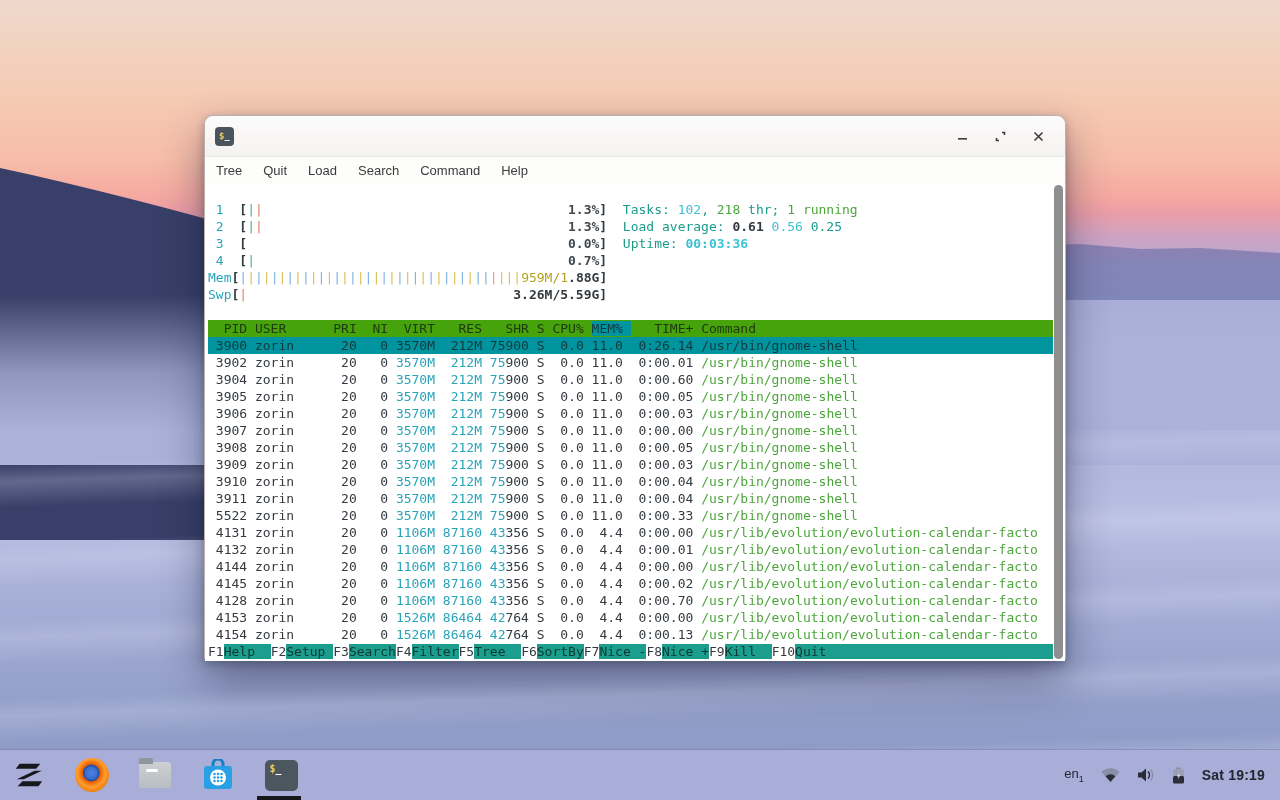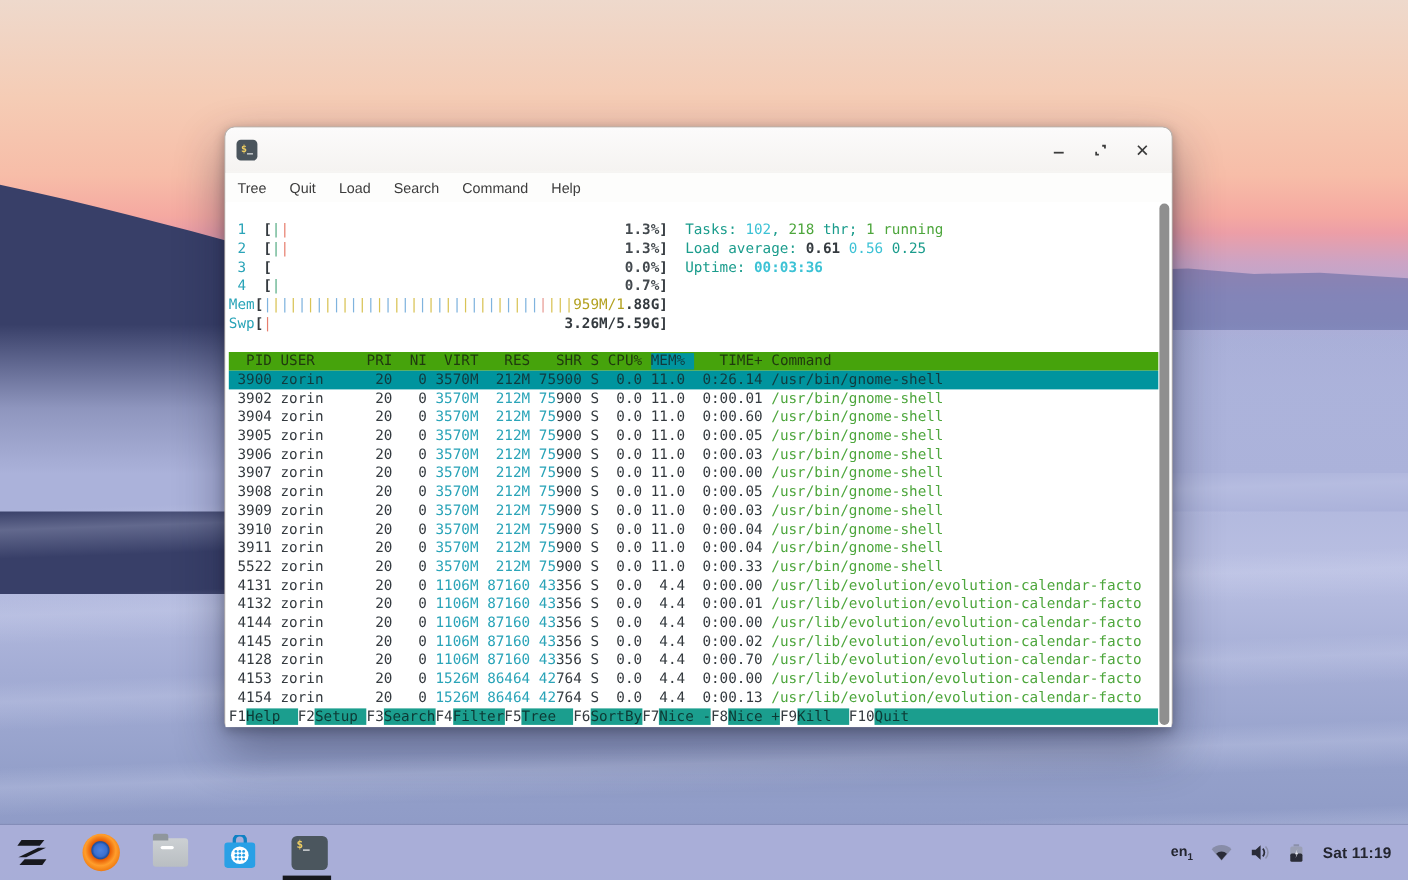--- a/index.html
+++ b/index.html
@@ -46,21 +46,21 @@
     background:radial-gradient(circle at 48% 44%,#4d82e0 0%,#3b6fd0 22%,#1d4d9c 30%,#e85d04 34%,#ff9e2c 54%,#ef7a10 74%,#d5570a 100%);}
   .folder{width:32px;height:26px;position:relative;background:linear-gradient(#ccd0d3,#b9bec2);border-radius:3px;}
   .folder:before{content:"";position:absolute;left:0;top:-4px;width:14px;height:6px;background:#8f969c;border-radius:2px 2px 0 0;}
   .folder:after{content:"";position:absolute;left:7px;top:7px;width:12px;height:3px;background:#fff;border-radius:2px;}
   .term-task{width:33px;height:31px;background:#4b565e;border-radius:5px;
     display:flex;align-items:flex-start;justify-content:flex-start;padding:4px 0 0 5px;box-sizing:border-box;
     font:700 10px/10px "DejaVu Sans Mono",monospace;color:#fff;}
   .term-task .dol{color:#efce62;}
   .active-line{position:absolute;bottom:0;left:257px;width:44px;height:4px;background:#17181d;}
   .tray{margin-left:auto;display:flex;align-items:center;gap:17px;padding-right:15px;color:#23252f;}
-  .kbd-layout{font-size:13px;font-weight:700;}
+  .kbd-layout{font-size:13px;font-weight:400;}
   .kbd-layout sub{font-size:9px;}
   .clock{font-size:14px;font-weight:700;letter-spacing:.2px;}
 </style>
 </head>
 <body>
 
 <div class="desktop">
 
   <div class="sky"></div>
   <svg class="mountains" width="1280" height="800" viewBox="0 0 1280 800">
@@ -156,16 +156,16 @@
         <polygon points="1,5.5 4.5,5.5 9,1.5 9,14.5 4.5,10.5 1,10.5" fill="#2a2c38"></polygon>
         <path d="M11 4.5 A 5 5 0 0 1 11 11.5" fill="none" stroke="#2a2c38" stroke-width="1.6"></path>
         <path d="M13.5 2.5 A 8 8 0 0 1 13.5 13.5" fill="none" stroke="#8b90aa" stroke-width="1.4"></path>
       </svg>
       <svg width="13" height="17" viewBox="0 0 13 17">
         <rect x="4" y="0.5" width="5" height="2" fill="#8b90aa"></rect>
         <rect x="1" y="2.5" width="11" height="14" rx="1.5" fill="#9ba0b5"></rect>
         <rect x="1" y="9" width="11" height="7.5" rx="1.5" fill="#2a2c38"></rect>
         <polygon points="7.4,5 5.2,9.6 6.7,9.6 5.8,13 8.2,8.3 6.7,8.3" fill="#e8e9f0"></polygon>
       </svg>
-      <div class="clock">Sat 11:19</div>
+      <div class="clock">Sat 19:19</div>
     </div>
   </div>
 </div>
 
 </body></html>

